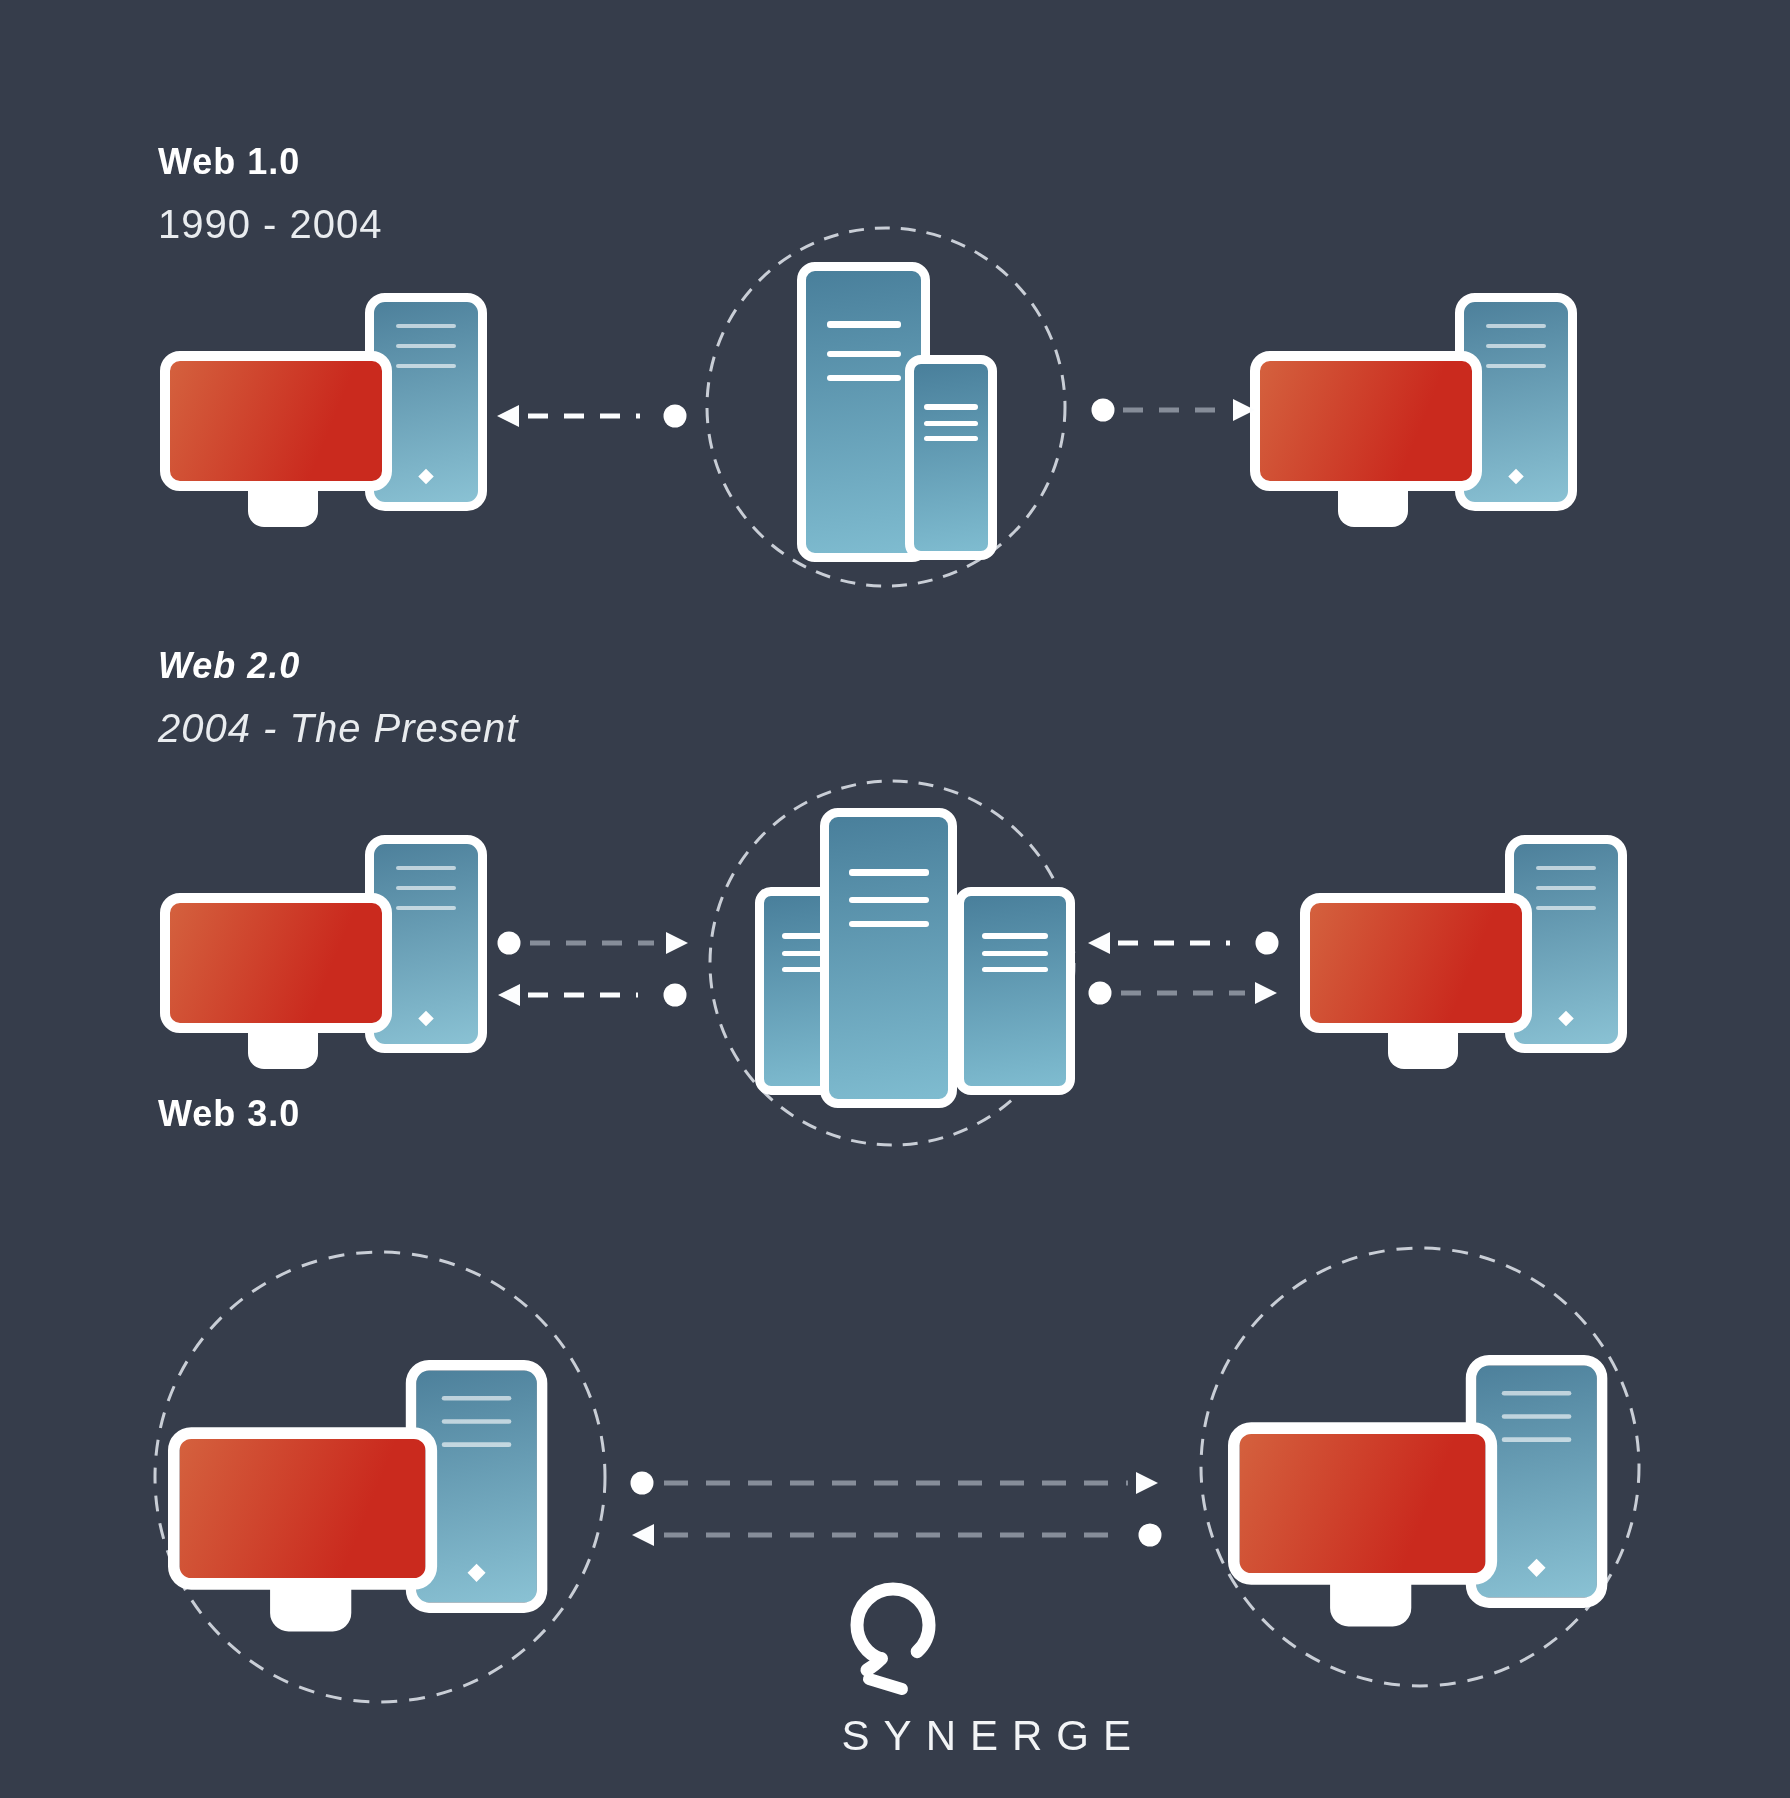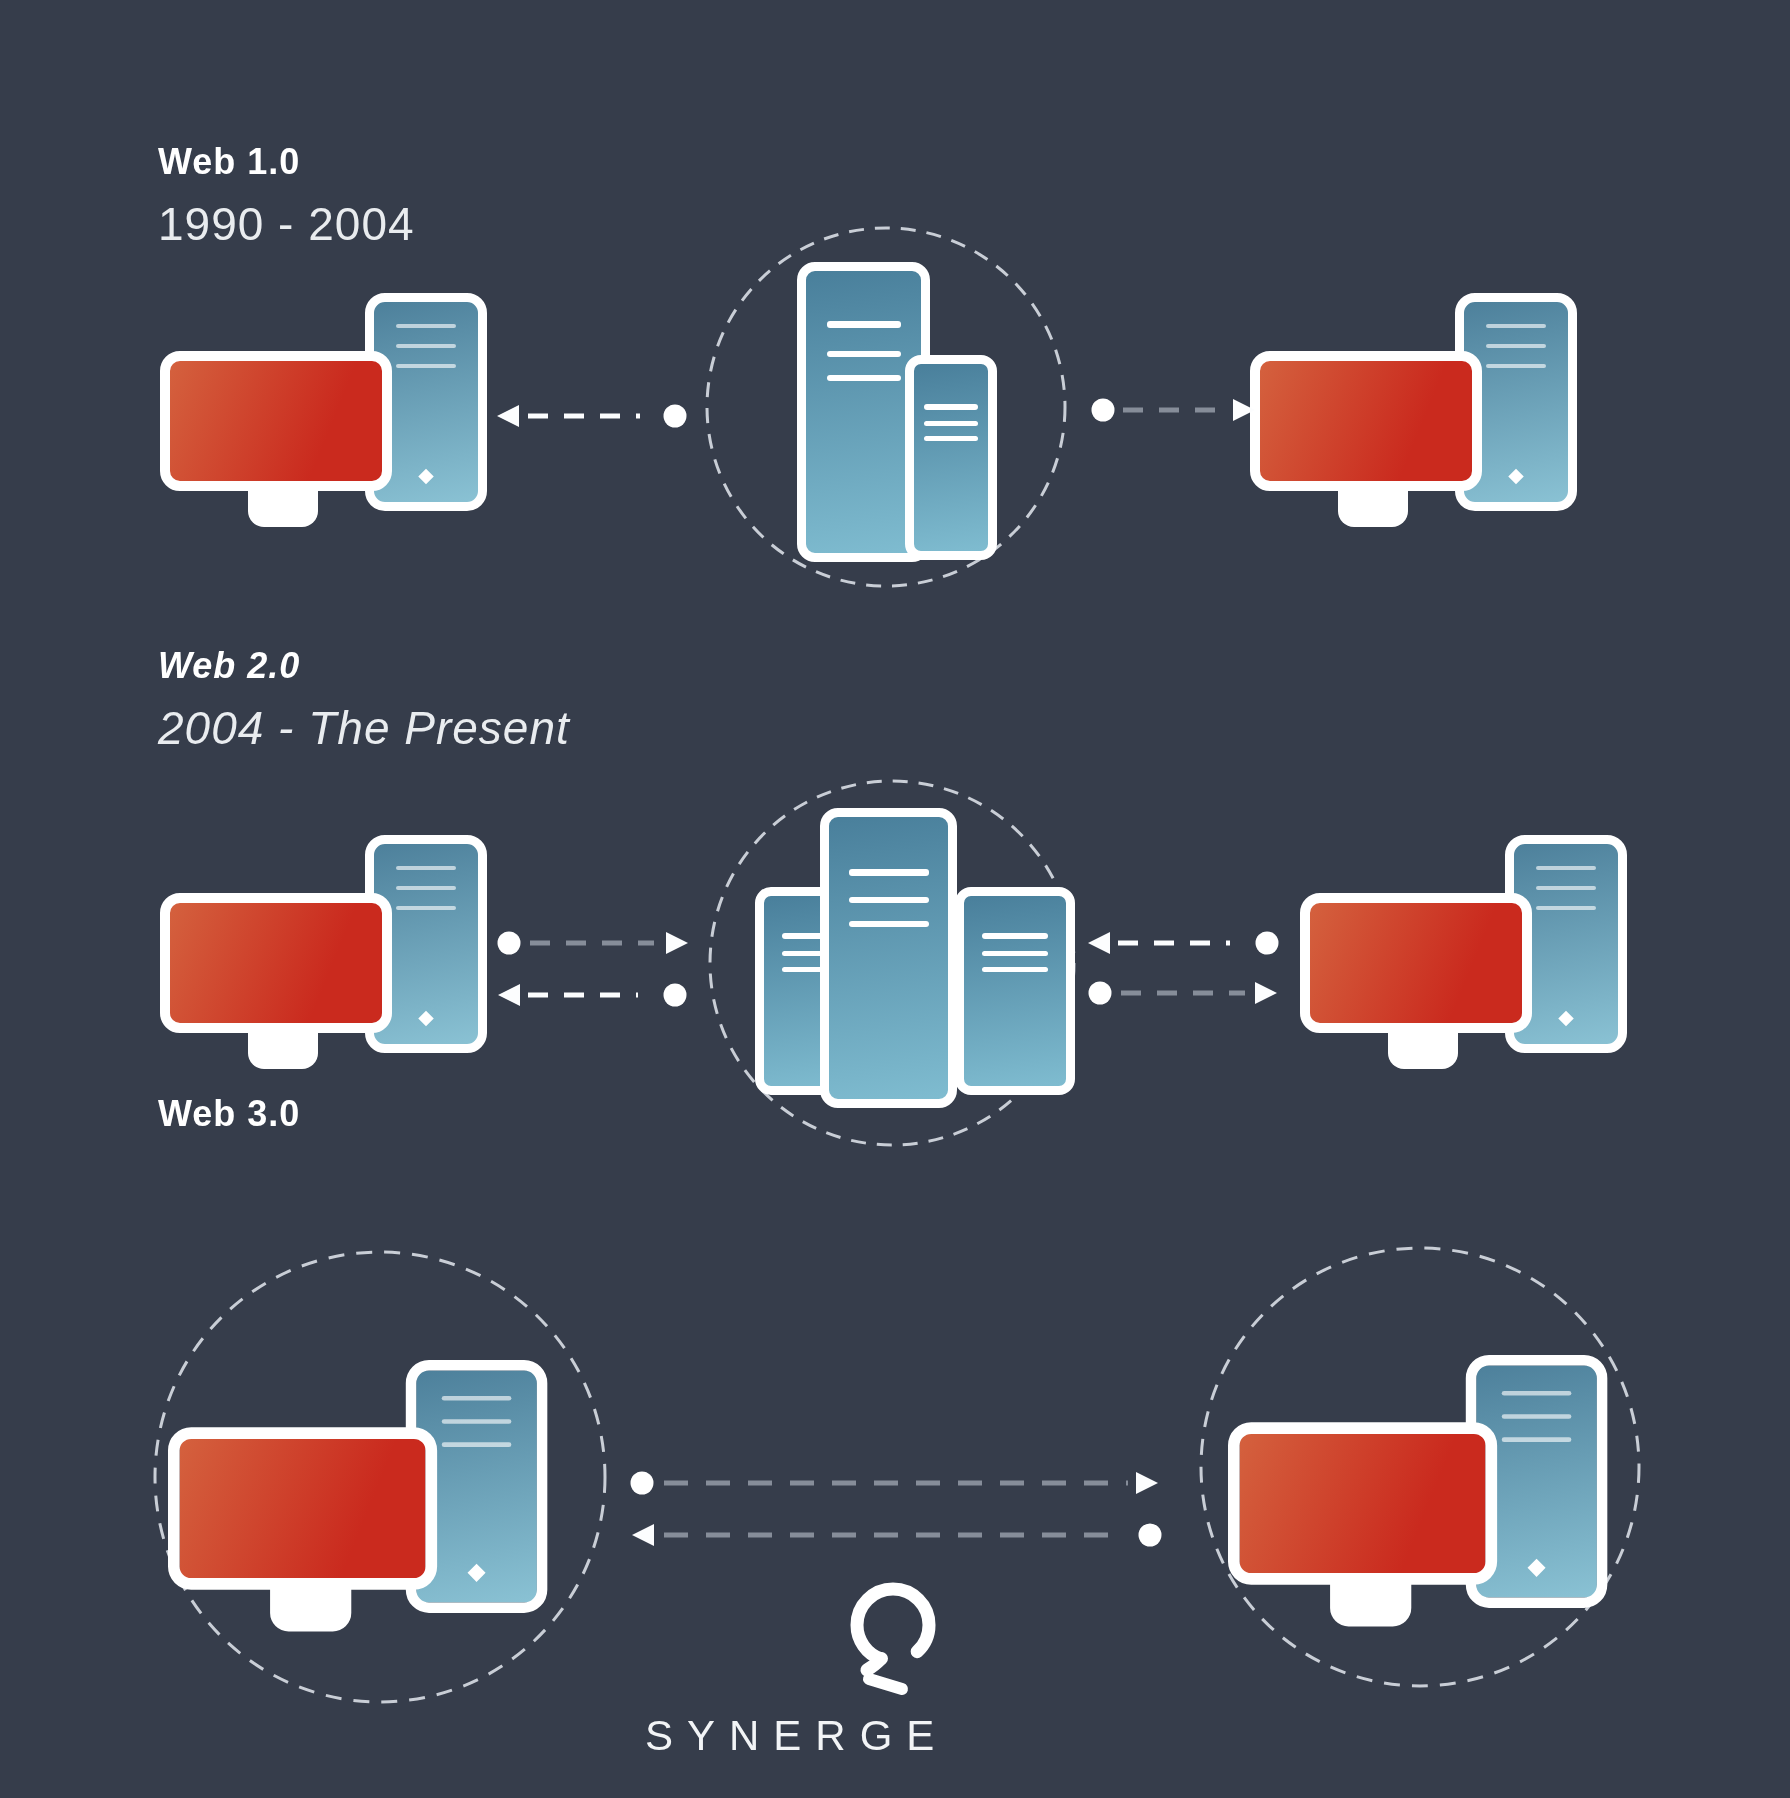--- a/index.html
+++ b/index.html
@@ -7,21 +7,21 @@
   body {
     background: #363d4b;
     font-family: "Liberation Sans", sans-serif;
     overflow: hidden;
   }
   .canvas { position: relative; width: 1790px; height: 1798px; background: #363d4b; }
 
   
   .heading { position: absolute; z-index: 4; }
   .h-title  { font-weight: 700; font-size: 36px; line-height: 62px; color: #ffffff; letter-spacing: 1px; }
-  .h-period { font-weight: 300; font-size: 46px; line-height: 62px; color: #e9ecef; letter-spacing: 1px; }
+  .h-period { font-weight: 300; font-size: 40px; line-height: 62px; color: #e9ecef; letter-spacing: 1px; }
 
   
   .computer { position: absolute; width: 330px; height: 240px; z-index: 2; }
   .computer.big { transform: scale(1.16); transform-origin: 0 0; }
   .tower {
     position: absolute; left: 205px; top: 0; width: 122px; height: 218px;
     background: linear-gradient(168deg, #4d809b 0%, #8ac2d4 100%);
     border: 9px solid #ffffff; border-radius: 20px; z-index: 0;
   }
   .tline { position: absolute; left: 50%; transform: translateX(-50%);
@@ -44,21 +44,21 @@
   .sline { position: absolute; left: 50%; transform: translateX(-50%);
     background: #ffffff; border-radius: 3px; }
 
   
   .dcircle { position: absolute; z-index: 0; }
   .arrow   { position: absolute; z-index: 3; overflow: visible; }
 
   
   .logo-bulb { position: absolute; left: 833px; top: 1565px; z-index: 4; }
   .logo-text { position: absolute; left: 645px; top: 1712px; width: 500px; z-index: 4;
-    text-align: left; font-size: 42px; letter-spacing: 14px; color: #f2f4f6; font-weight: 400; }
+    text-align: right; font-size: 42px; letter-spacing: 14px; color: #f2f4f6; font-weight: 400; }
 </style>
 </head>
 <body>
 
 <div class="canvas">
 
   <div class="heading" style="left:158px; top:131px;">
     <div class="h-title">Web 1.0</div>
     <div class="h-period">1990 - 2004</div>
   </div>

